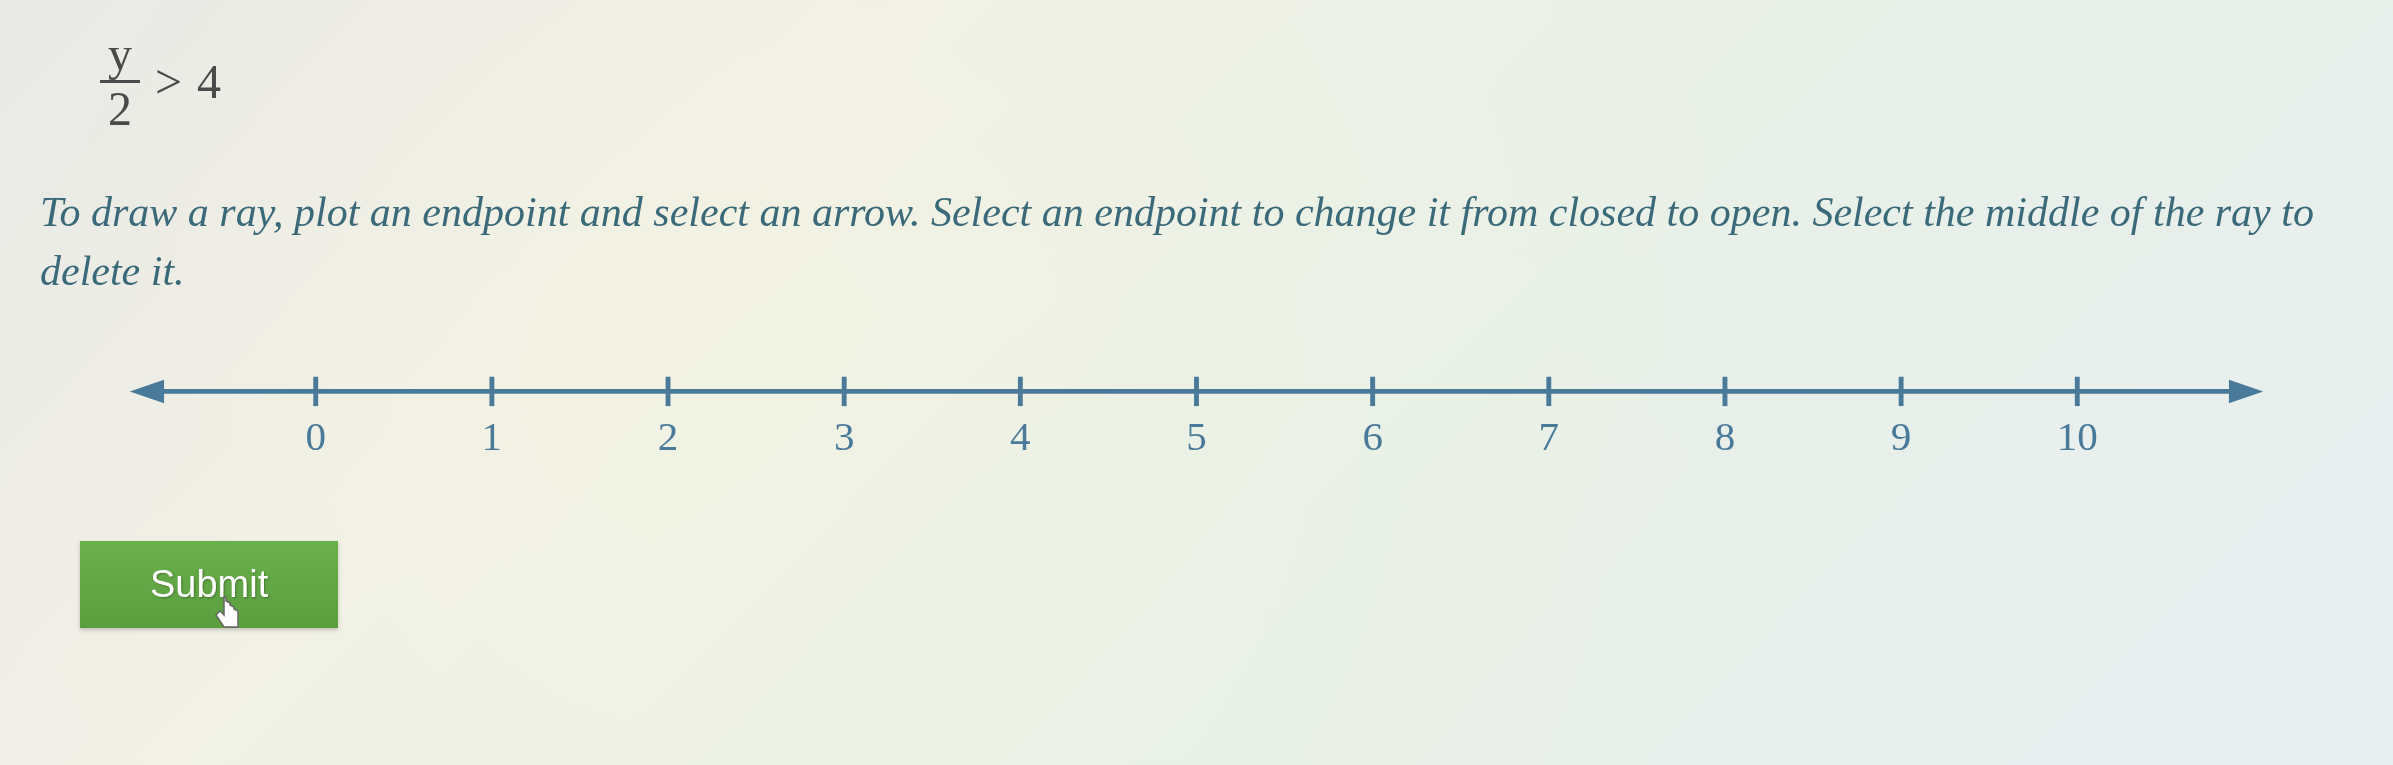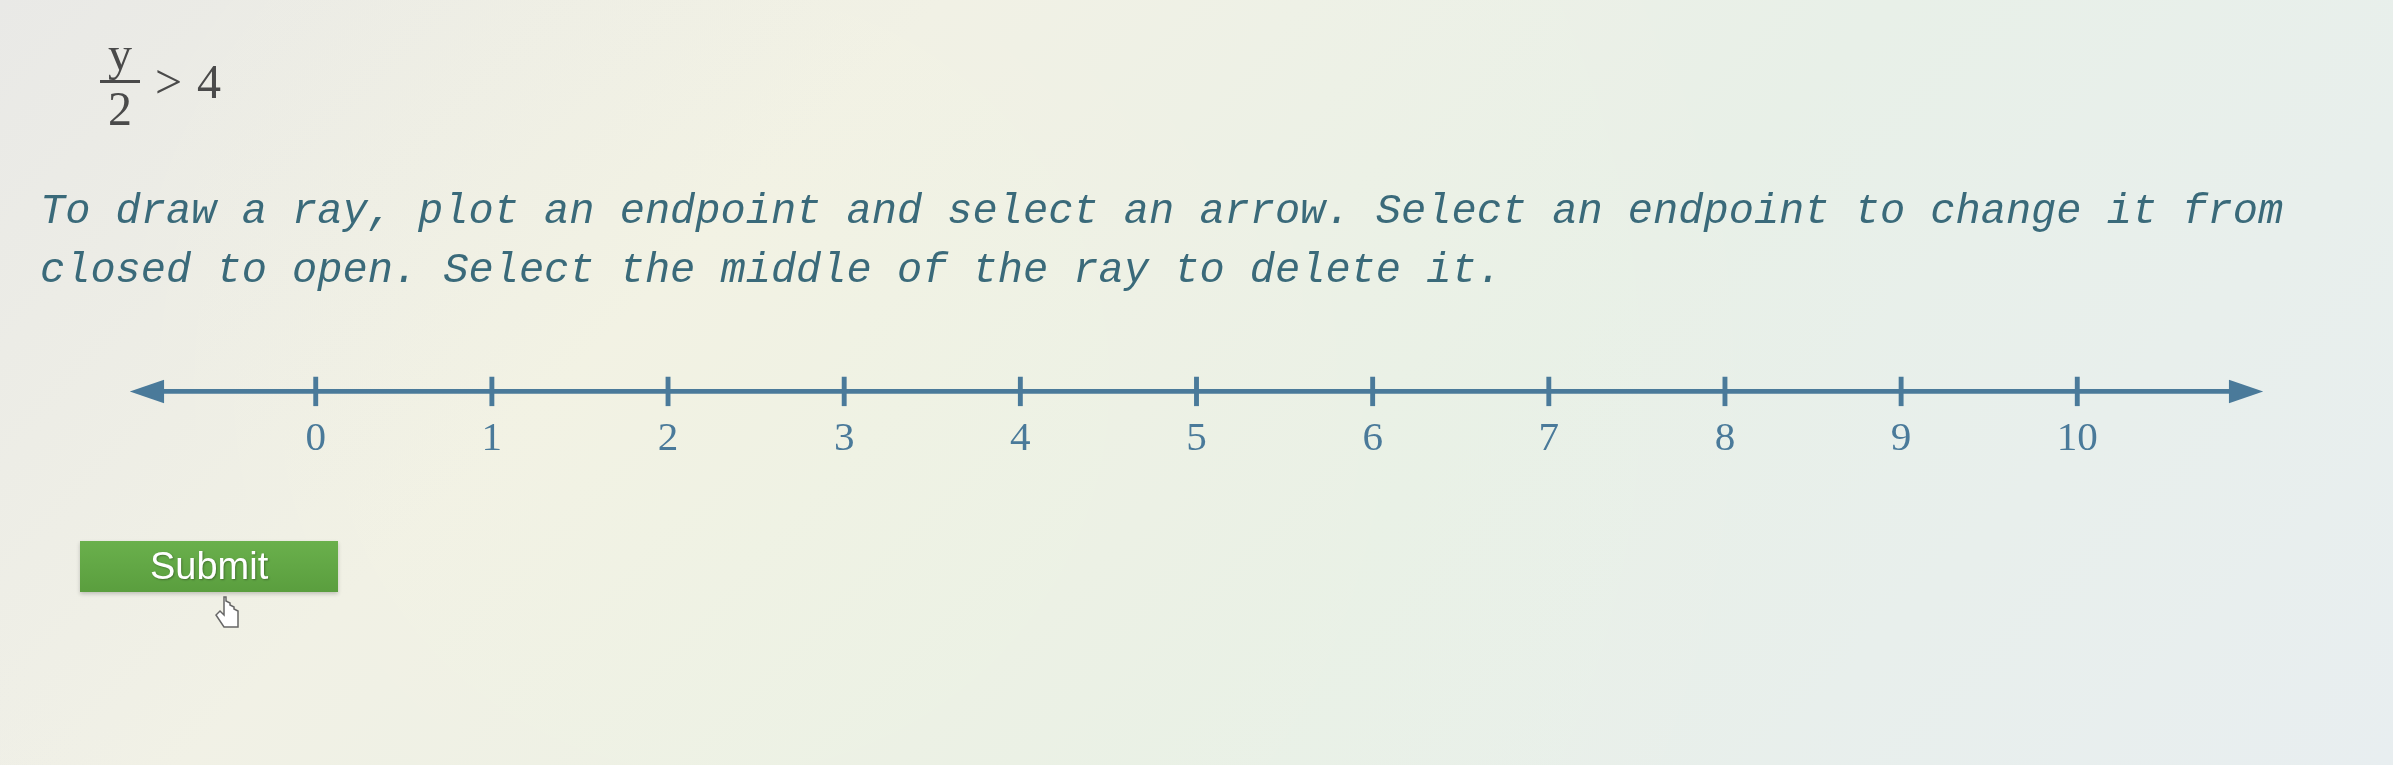--- a/index.html
+++ b/index.html
@@ -52,40 +52,40 @@
     }
     .fraction-den {
       padding-top: 2px;
     }
     .instructions {
       font-size: 42px;
       font-style: italic;
       color: #3a6a7a;
       line-height: 1.4;
       margin-bottom: 60px;
-      font-family: Liberation Mono, monospace;
+      font-family: Liberation Serif, serif;
     }
     .numberline-container {
       margin-left: 80px;
       margin-right: 80px;
       margin-bottom: 80px;
       position: relative;
       height: 100px;
     }
     .numberline-svg {
       width: 100%;
       height: 100%;
     }
     .submit-btn {
       background: linear-gradient(to bottom, #6ab04c 0%, #5a9e3e 100%);
       color: #ffffff;
       font-size: 38px;
       font-family: Arial, sans-serif;
       border: none;
-      padding: 4px 70px;
+      padding: 22px 70px;
       cursor: pointer;
       text-shadow: 1px 1px 2px rgba(0,0,0,0.3);
       box-shadow: 0 2px 4px rgba(0,0,0,0.2);
       margin-left: 40px;
       position: relative;
     }
     .cursor-hand {
       position: absolute;
       left: 130px;
       top: 52px;

